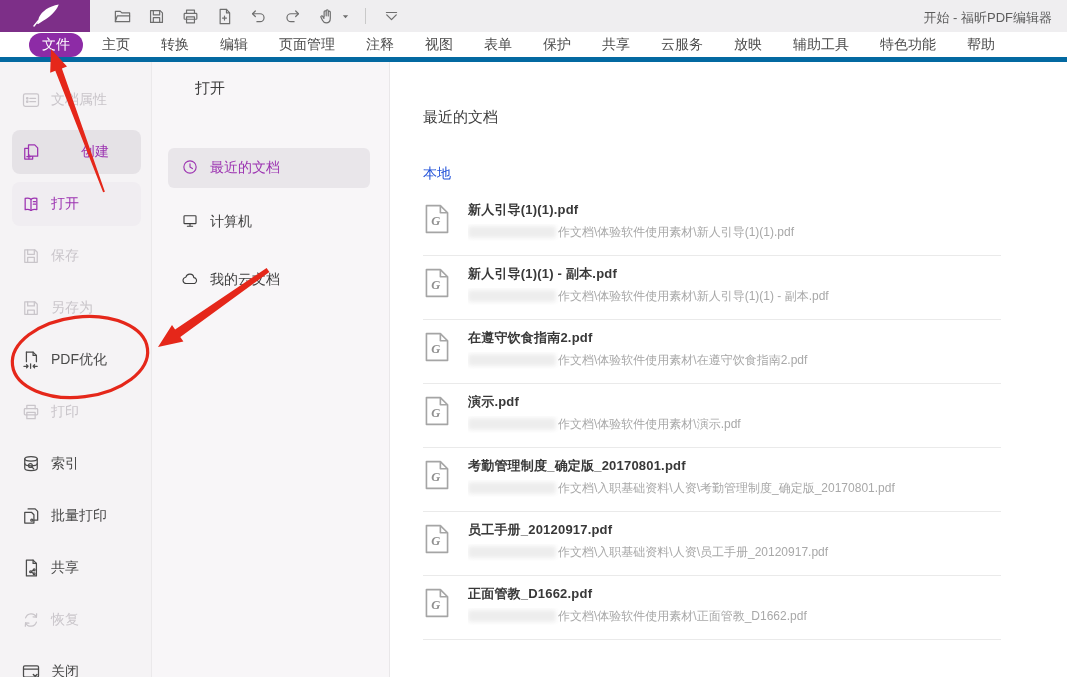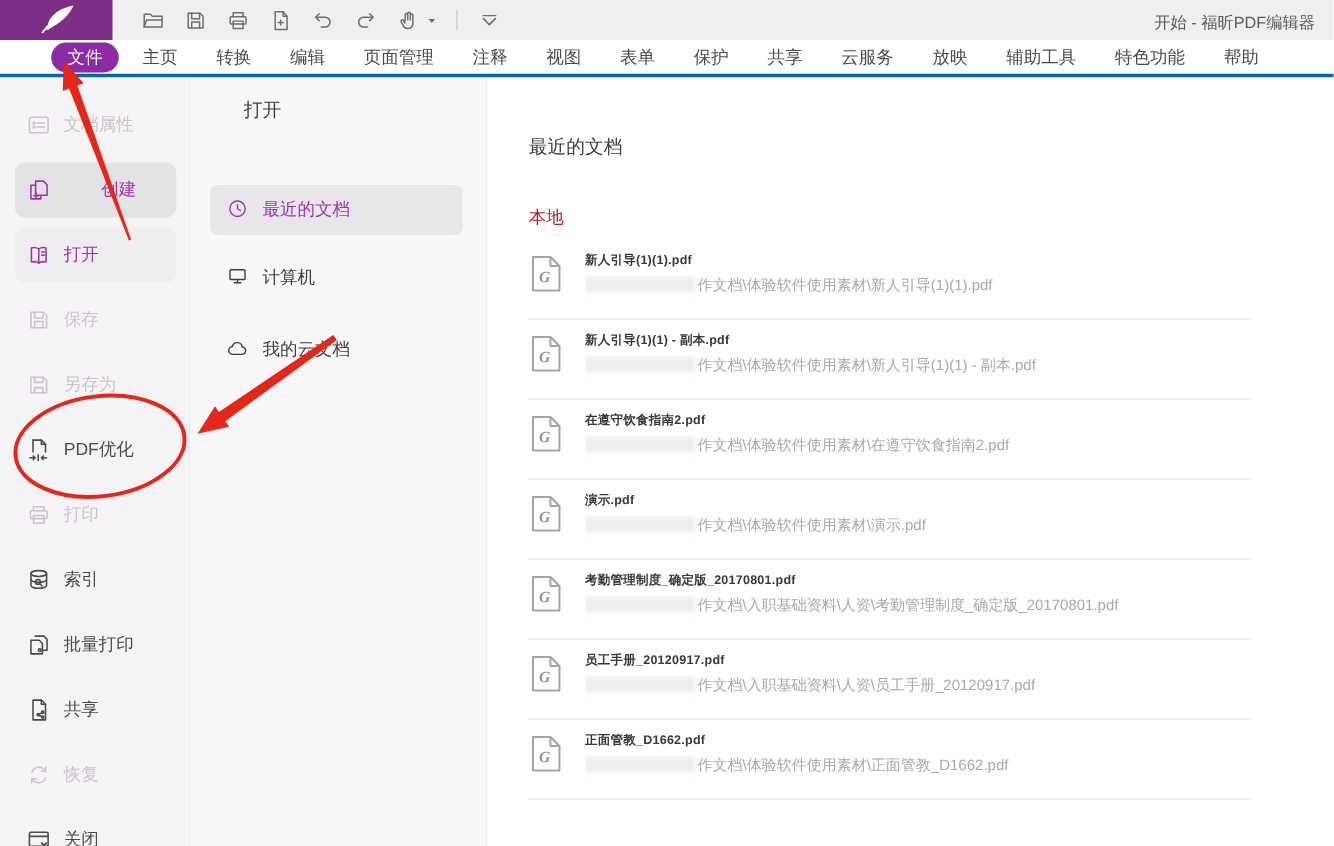--- a/index.html
+++ b/index.html
@@ -17,21 +17,21 @@
   .logo svg{width:44px; height:26px;}
   .tools{display:flex; align-items:center; gap:14px; margin-left:22px; color:#6e6e6e;}
   .tool{width:20px; height:20px; display:inline-flex; align-items:center; justify-content:center;}
   .tool svg{width:19px; height:19px;}
   .tool.caret{width:9px; margin-left:-9px;}
   .tool.caret svg{width:9px; height:9px;}
   .tool.divider{width:1px; height:16px; background:#c9c9c9; margin:0 1px;}
   .win-title{position:absolute; right:15px; top:9px; font-size:13px; color:#5c5c5c; white-space:nowrap;}
 
   
-  .menubar{position:absolute; left:0; top:32px; width:100%; height:30px; background:#fff; border-bottom:3px solid #0369a1; display:flex; align-items:center; gap:31px; padding-left:41px; font-size:14px; color:var(--ink-soft); white-space:nowrap;}
+  .menubar{position:absolute; left:0; top:32px; width:100%; height:30px; background:#fff; border-bottom:5px solid #0369a1; display:flex; align-items:center; gap:31px; padding-left:29px; font-size:14px; color:var(--ink-soft); white-space:nowrap;}
   .menu-item.active{background:var(--pill); color:#fff; border-radius:12px; padding:3px 13px; margin-right:-12px;}
 
   
   .sidebar{position:absolute; left:0; top:62px; width:152px; height:615px; background:#f5f3f5; border-right:1px solid #ebe9eb; padding-top:16px; overflow:hidden;}
   .side-row{display:flex; align-items:center; gap:10px; height:44px; margin:0 10px 8px 12px; padding:0 9px; border-radius:8px; font-size:14px; color:var(--ink-soft); cursor:default;}
   .side-row .side-ic{display:inline-flex; flex:none;}
   .side-row svg{width:20px; height:20px;}
   .side-row.active{background:#e5e2e6; color:var(--accent);gap:40px;}
   .side-row.highlighted{background:#f0edf1; color:var(--accent);}
   .side-row.disabled{color:var(--dim);}
@@ -44,26 +44,26 @@
   .mid-row{position:absolute; left:16px; width:202px; height:40px; display:flex; align-items:center; gap:11px; padding:0 13px; border-radius:6px; font-size:14px; color:#3f3f3f; cursor:default;}
   .mid-row svg{width:18px; height:18px;}
   .mid-row:nth-of-type(1){top:86px;}
   .mid-row:nth-of-type(2){top:140px;}
   .mid-row:nth-of-type(3){top:198px;}
   .mid-row.selected{background:#e9e6ea; color:var(--accent);}
 
   
   .content{position:absolute; left:390px; top:62px; width:677px; height:615px; background:#fff;}
   .content-title{position:absolute; left:33px; top:46px; font-size:15px; color:var(--ink);}
-  .section-label{position:absolute; left:33px; top:103px; font-size:14px; color:#b91c1c;}
+  .section-label{position:absolute; left:33px; top:103px; font-size:14px; color:#1d4ed8;}
   .file-list{position:absolute; left:33px; top:130px; width:578px;}
   .file-row{position:relative; height:64px; border-bottom:1px solid #eaeaea; padding:9px 0 0 45px; cursor:default;}
   .file-ic{position:absolute; left:2px; top:12px; display:inline-flex;}
   .file-ic svg{width:24px; height:30px;}
-  .file-name{font-size:10px; font-weight:700; color:#383838; letter-spacing:.2px;}
+  .file-name{font-size:13px; font-weight:700; color:#383838; letter-spacing:.2px;}
   .file-path{font-size:12px; color:var(--path); margin-top:5px; white-space:nowrap; overflow:hidden;}
   .redact{display:inline-block; width:88px; height:12px; background:#ededed; border-radius:2px; filter:blur(2px); margin-right:2px; vertical-align:-2px;}
 
   
   .overlay{position:absolute; left:0; top:0; width:1067px; height:677px; pointer-events:none; z-index:40;}
   .ov-ellipse{fill:none; stroke:var(--red); stroke-width:3.2px;}
   .ov-arrow{fill:var(--red); stroke:none;}
 </style>
 </head>
 <body>

